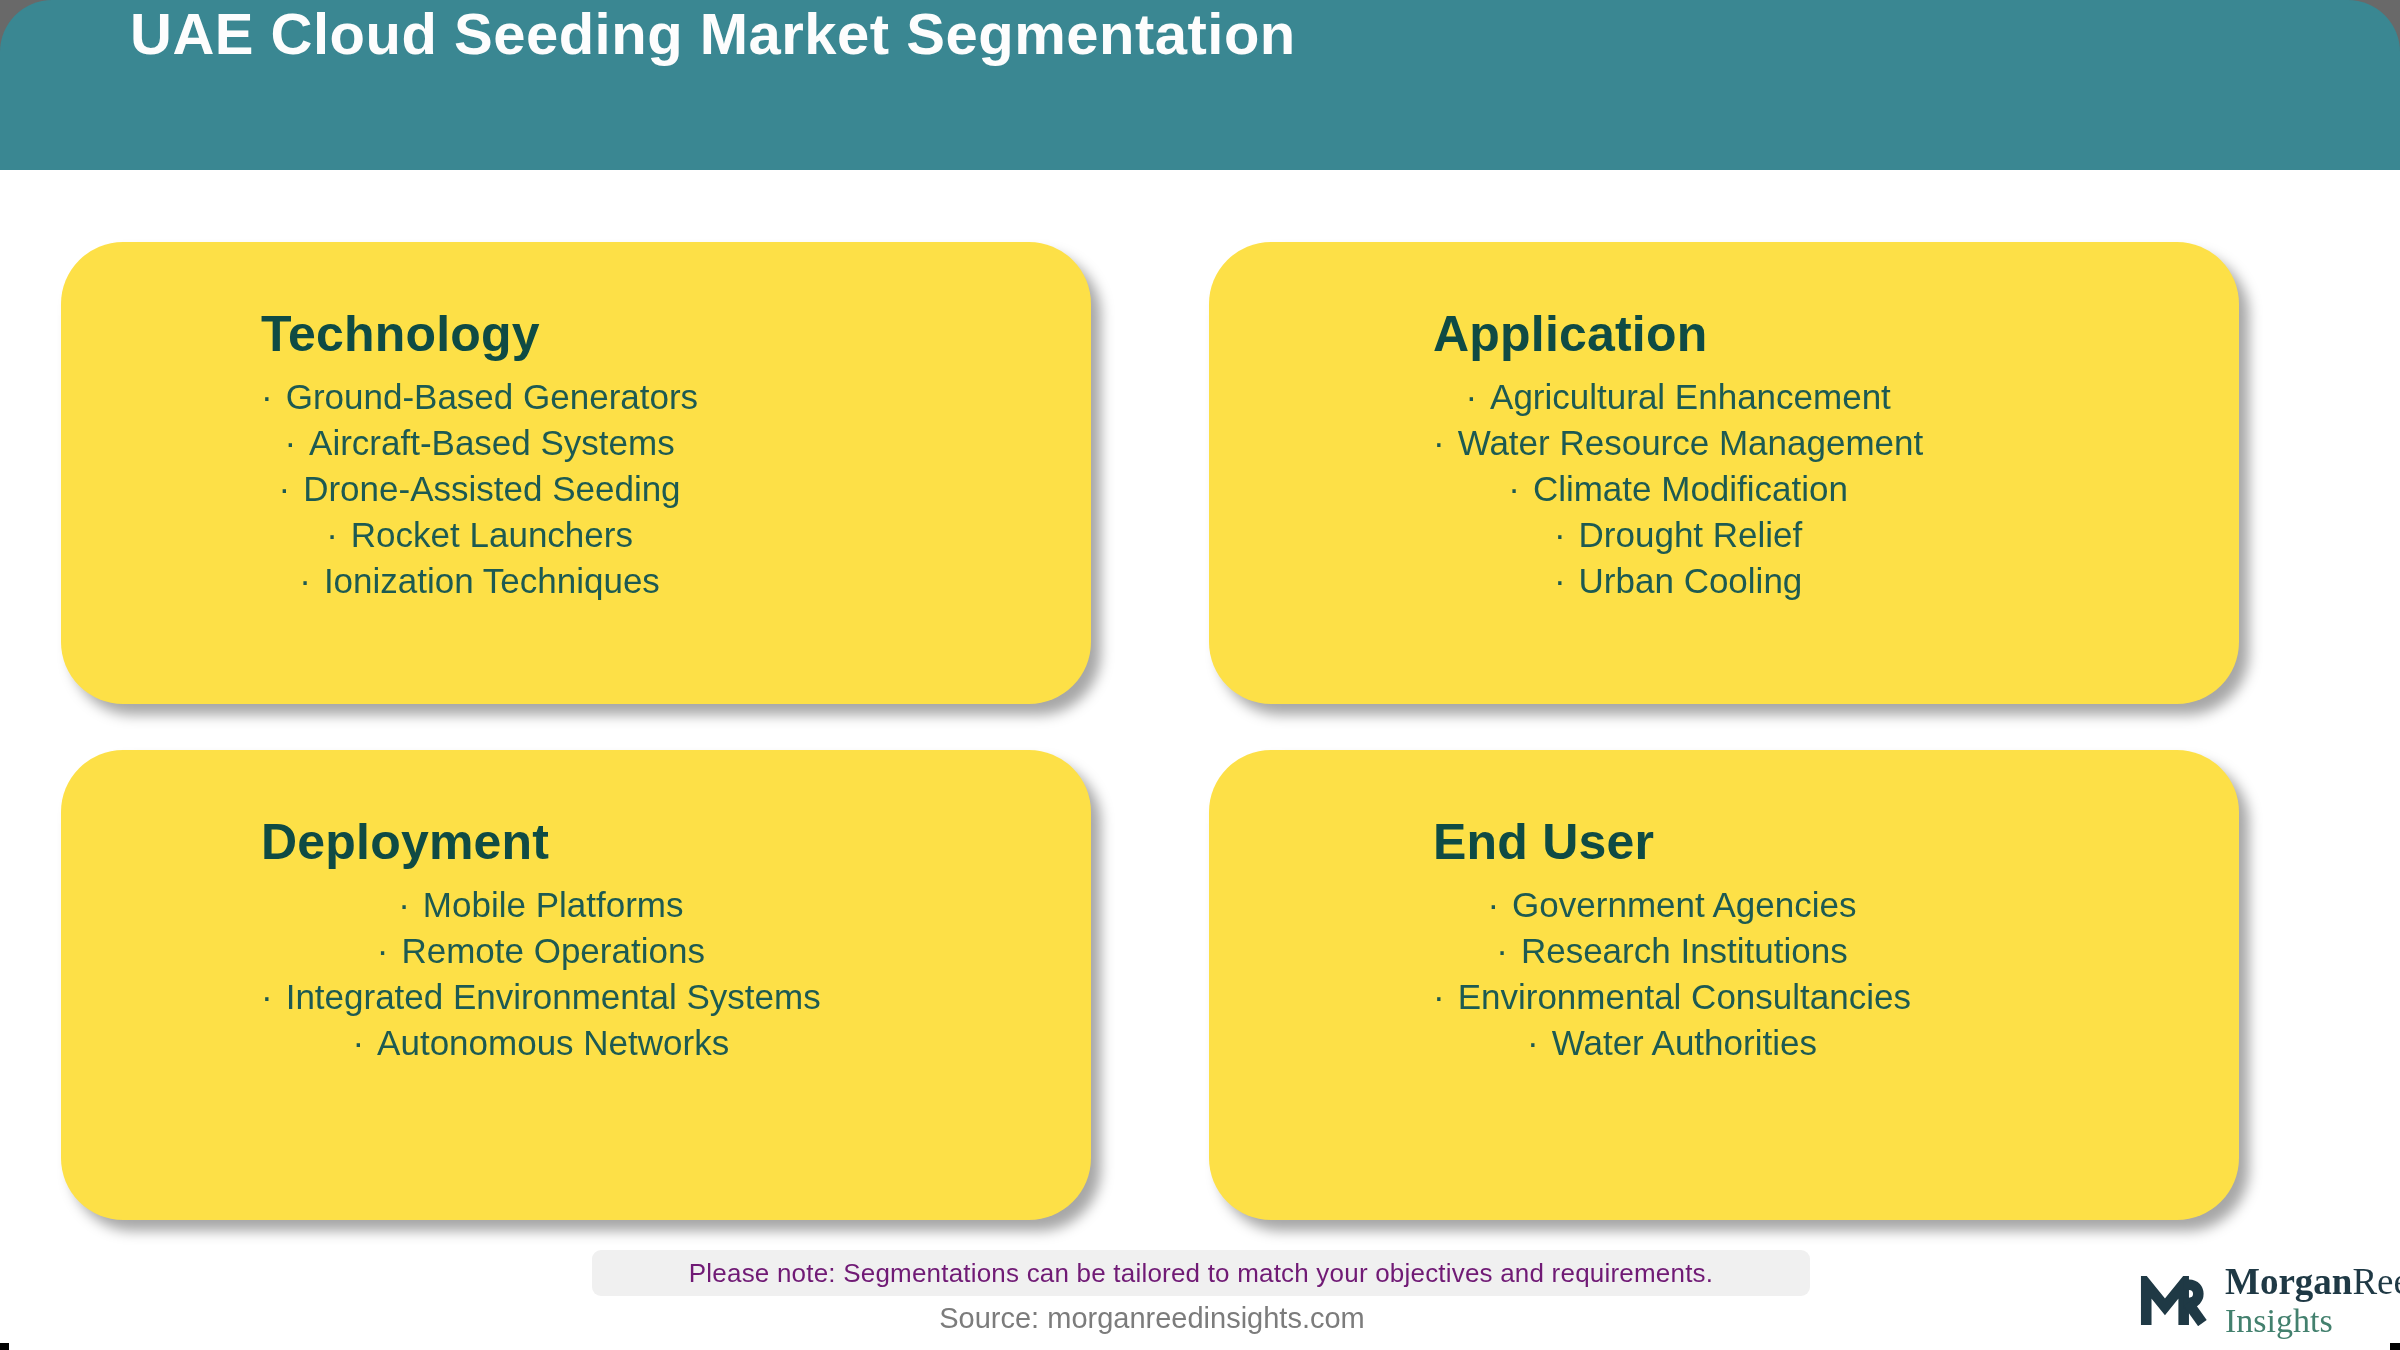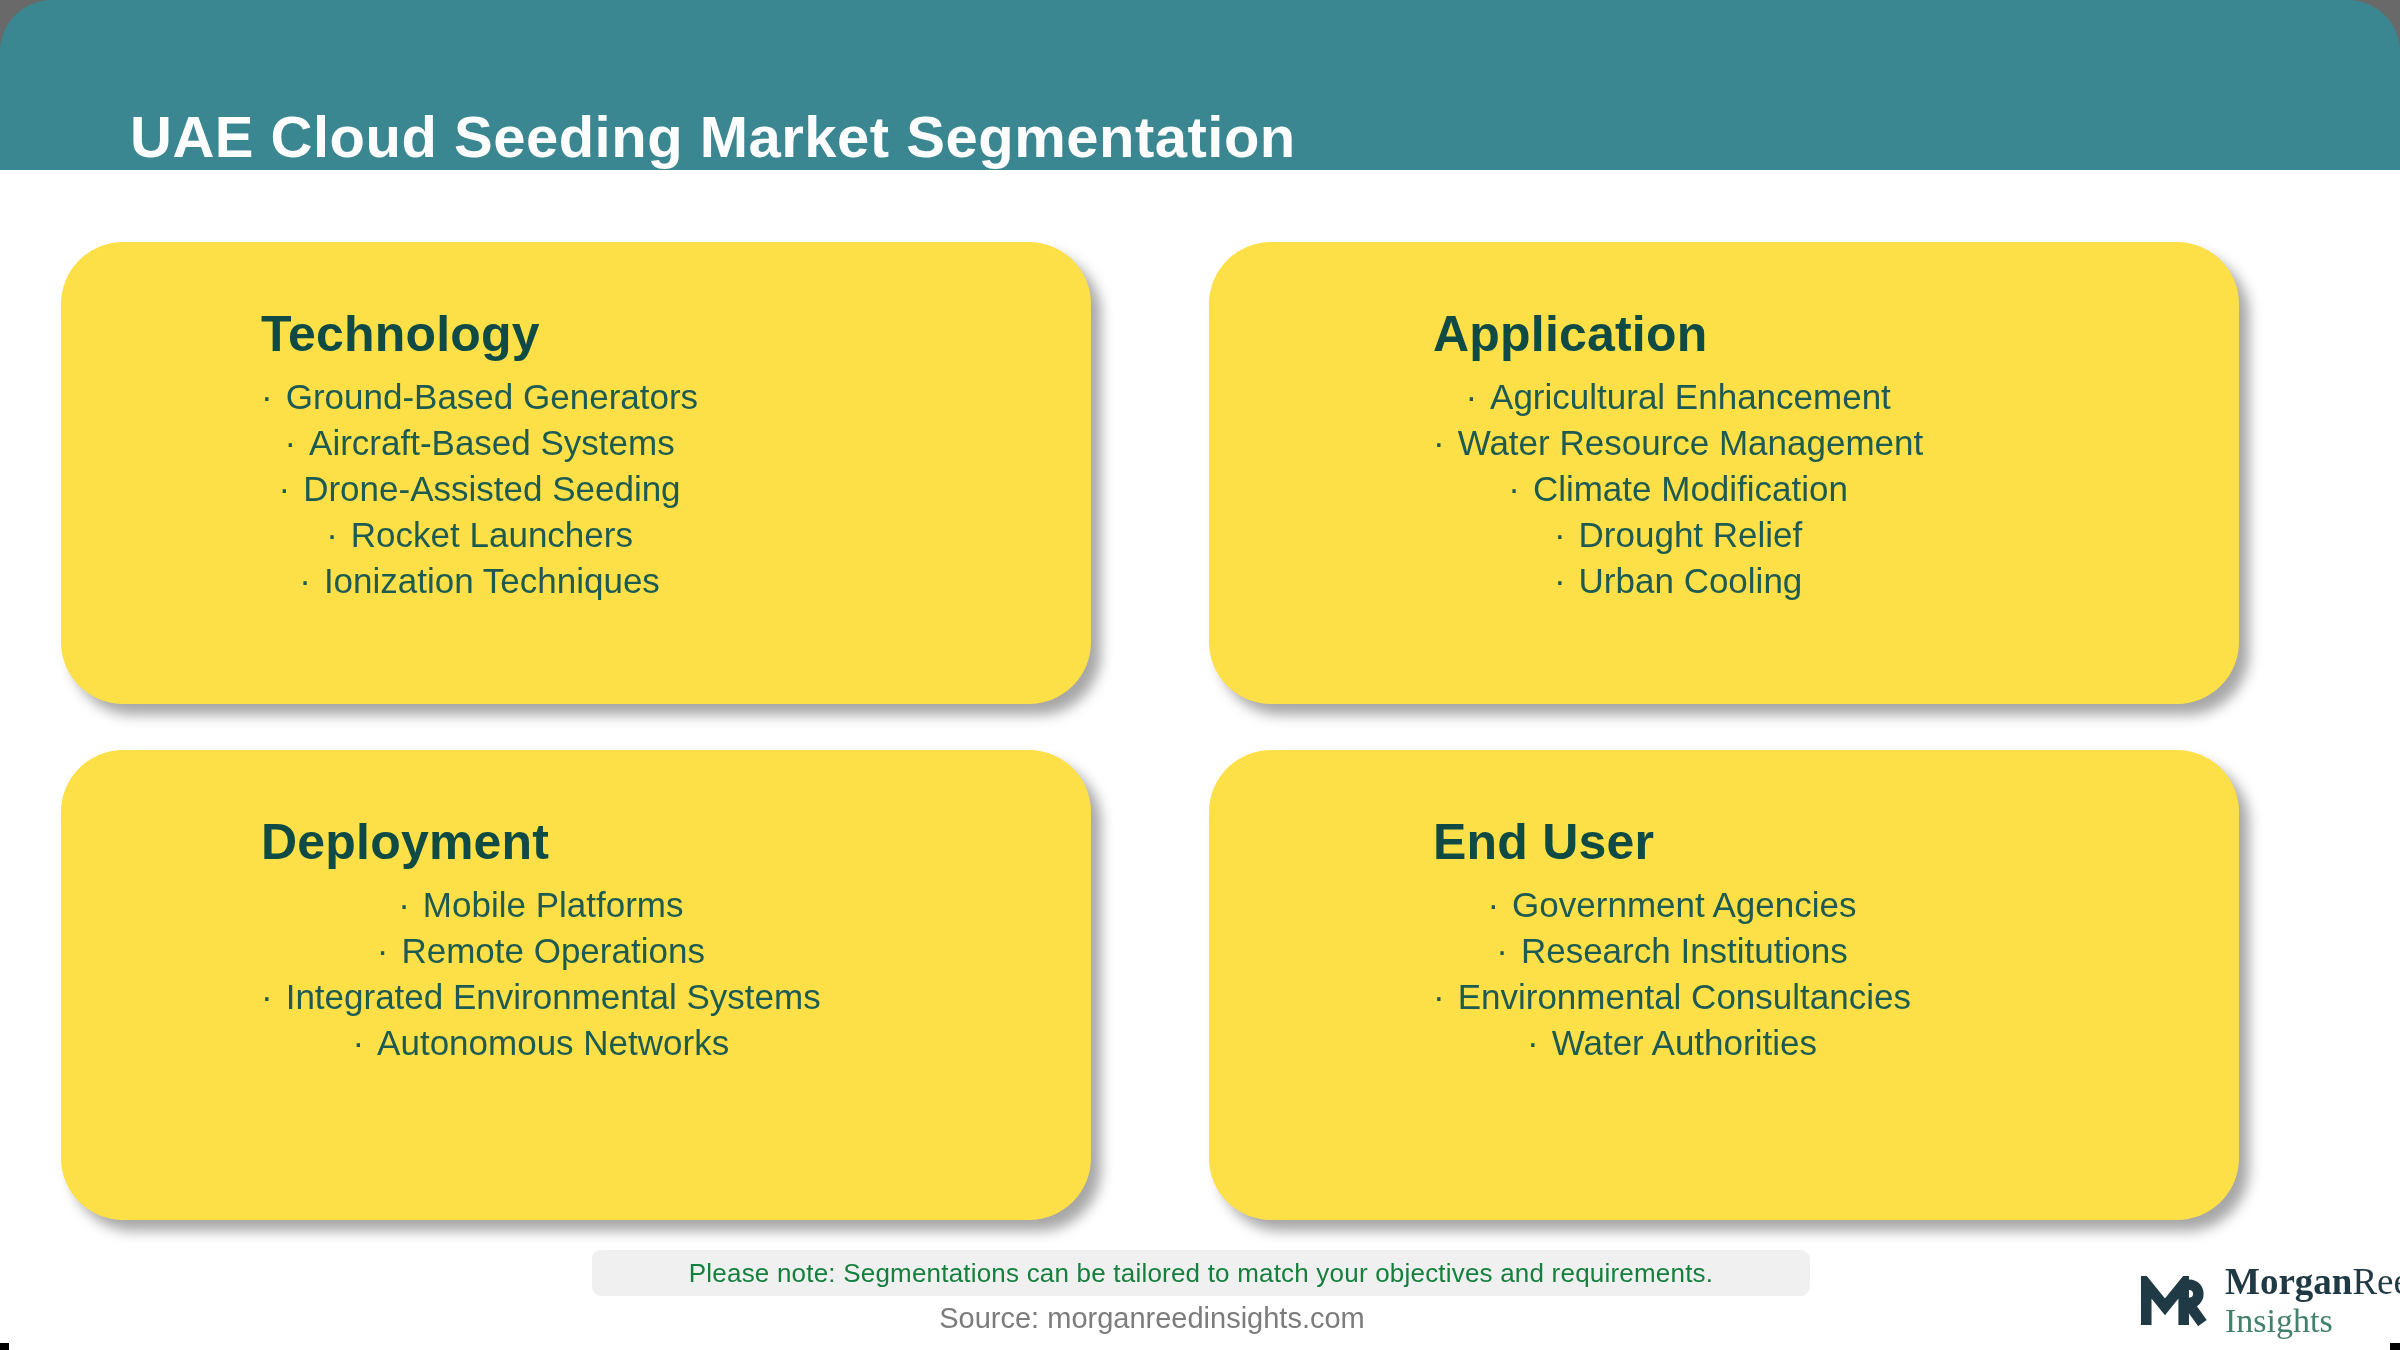--- a/index.html
+++ b/index.html
@@ -12,21 +12,21 @@
 
   
   .header-backdrop {
     position: absolute; left: 0; top: 0; width: 2400px; height: 170px;
     background: #696969;
   }
   .header {
     position: absolute; left: 0; top: 0; width: 2400px; height: 170px;
     background: #3A8792;
     border-radius: 52px 52px 0 0;
-    display: flex; align-items: flex-end;
+    display: flex; align-items: flex-start;
     box-sizing: border-box; padding-left: 130px;
   }
   .header h1 {
     margin: 0; padding: 0;
     font-size: 58px; font-weight: bold; color: #fdfdfd; letter-spacing: 0.5px;
   }
 
   
   .card {
     position: absolute;
@@ -53,21 +53,21 @@
     font-size: 35px; line-height: 46px; font-weight: 400;
     color: #1D5A52; white-space: nowrap; text-align: center;
   }
   .card li .b { display:inline-block; margin-right: 13px; }
 
   
   .note {
     position: absolute; left: 592px; top: 1250px; width: 1218px; height: 46px;
     background: #F0F0F0; border-radius: 9px;
     display: flex; align-items: center; justify-content: center;
-    font-size: 26px; color: #15803d; letter-spacing: 0.2px;
+    font-size: 26px; color: #701a75; letter-spacing: 0.2px;
   }
   .source {
     position: absolute; left: 752px; top: 1302px; width: 800px;
     text-align: center; font-size: 29px; color: #7C7C7C;
   }
 
   
   .logo { position: absolute; left: 2140px; top: 1263px; display: flex; align-items: center; }
   .logo svg { display: block; margin-right: 13px; }
   .logo-name {

